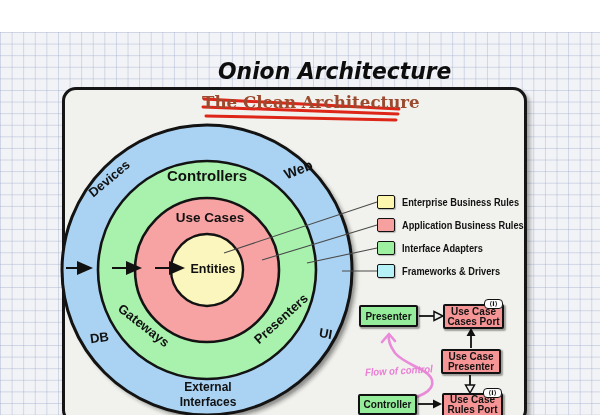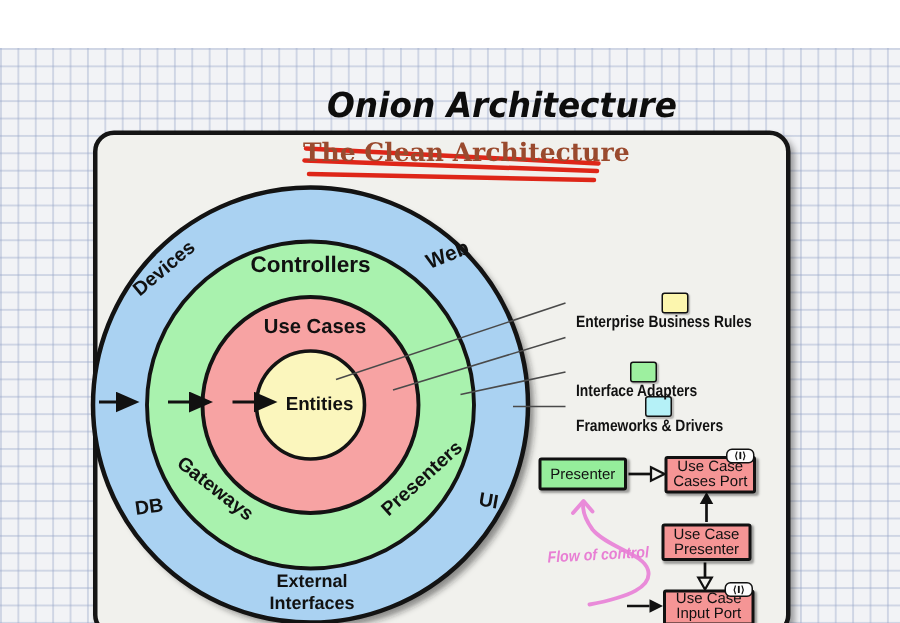--- a/index.html
+++ b/index.html
@@ -24,34 +24,34 @@
     font-weight:bold;font-style:italic;font-size:23px;color:#0d0d0d;
     transform:scaleX(.95);transform-origin:center;letter-spacing:0px;white-space:nowrap;
   }
   .struck{
     position:absolute;left:200px;top:60px;width:200px;z-index:5;
     text-align:center;font-family:"DejaVu Serif",serif;font-weight:bold;
     font-size:17px;color:#9a4a2e;white-space:nowrap;transform:scaleX(.98);
   }
   svg.overlay{position:absolute;left:0;top:0;z-index:3;}
   svg text{font-family:"Liberation Sans",sans-serif;font-weight:bold;fill:#111;}
-  .legend-row{position:absolute;left:377px;height:14px;z-index:4;display:flex;align-items:center;flex-direction:column;}
+  .legend-row{position:absolute;left:377px;height:14px;z-index:4;display:flex;align-items:center;}
   .legend-row .sw{
     width:16px;height:12px;border:1.6px solid #111;border-radius:2px;
     box-shadow:1px 1px 1px rgba(0,0,0,.25);flex:none;
   }
   .sw-y{background:#fcf6ae}.sw-p{background:#f7a0a0}.sw-g{background:#9df09f}.sw-c{background:#b5f1f7}
   .legend-row .lbl{
     margin-left:7px;font-size:11px;font-weight:bold;color:#111;white-space:nowrap;
     transform:scaleX(.84);transform-origin:left center;
   }
   .fbox{
     position:absolute;z-index:4;border:2px solid #111;border-radius:2px;
     display:flex;flex-direction:column;align-items:center;justify-content:center;
-    font-weight:normal;color:#111;text-align:center;
+    font-weight:bold;color:#111;text-align:center;
     box-shadow:1.5px 1.5px 1.5px rgba(0,0,0,.35);
   }
   .fbox.green{background:#95ed9b;font-size:10px;}
   .fbox.pink{background:#f59595;font-size:10px;line-height:10px;}
   .ibadge{
     position:absolute;z-index:5;width:17px;height:8px;background:#fdfdfd;
     border:1px solid #111;border-radius:4px;font-size:6.5px;font-weight:bold;
     color:#111;display:flex;align-items:center;justify-content:center;line-height:7px;
     font-family:"DejaVu Sans",sans-serif;
   }
@@ -137,20 +137,24 @@
     <g>
       <path d="M 393,371 C 420,366 435,359 432,348 C 429,337 405,333 395,321 C 390,314 388,308 389,303" fill="none" stroke="#e98bd9" stroke-width="2.6" stroke-linecap="round"></path>
       <polyline points="382,310 389,302 395,309" fill="none" stroke="#e98bd9" stroke-width="2.6" stroke-linecap="round" stroke-linejoin="round"></polyline>
     </g>
   </svg>
 
   <div class="legend-row" style="top:163px">
     <span class="sw sw-y"></span>
     <span class="lbl">Enterprise Business Rules</span>
   </div>
+  <div class="legend-row" style="top:186px">
+    <span class="sw sw-p"></span>
+    <span class="lbl">Application Business Rules</span>
+  </div>
   <div class="legend-row" style="top:232px">
     <span class="sw sw-c"></span>
     <span class="lbl">Frameworks &amp; Drivers</span>
   </div>
   <div class="legend-row" style="top:209px">
     <span class="sw sw-g"></span>
     <span class="lbl">Interface Adapters</span>
   </div>
 
   <div class="fbox green" style="left:359px;top:273px;width:55px;height:18px">
@@ -160,19 +164,22 @@
     <span>Use Case</span>
     <span>Cases Port</span>
   </div>
   <div class="ibadge" style="left:484px;top:267px">⟨I⟩</div>
   <div class="fbox pink" style="left:441px;top:317px;width:56px;height:21px">
     <span>Use Case</span>
     <span>Presenter</span>
   </div>
   <div class="fbox pink" style="left:442px;top:361px;width:57px;height:20px">
     <span>Use Case</span>
-    <span>Input Port</span>
+    <span>Rules Port</span>
   </div>
   <div class="ibadge" style="left:483px;top:356px">⟨I⟩</div>
+  <div class="fbox green" style="left:358px;top:362px;width:55px;height:17px">
+    <span>Controller</span>
+  </div>
 
   <div class="flowlabel">Flow of control</div>
 
 </div>
 
 </body></html>

